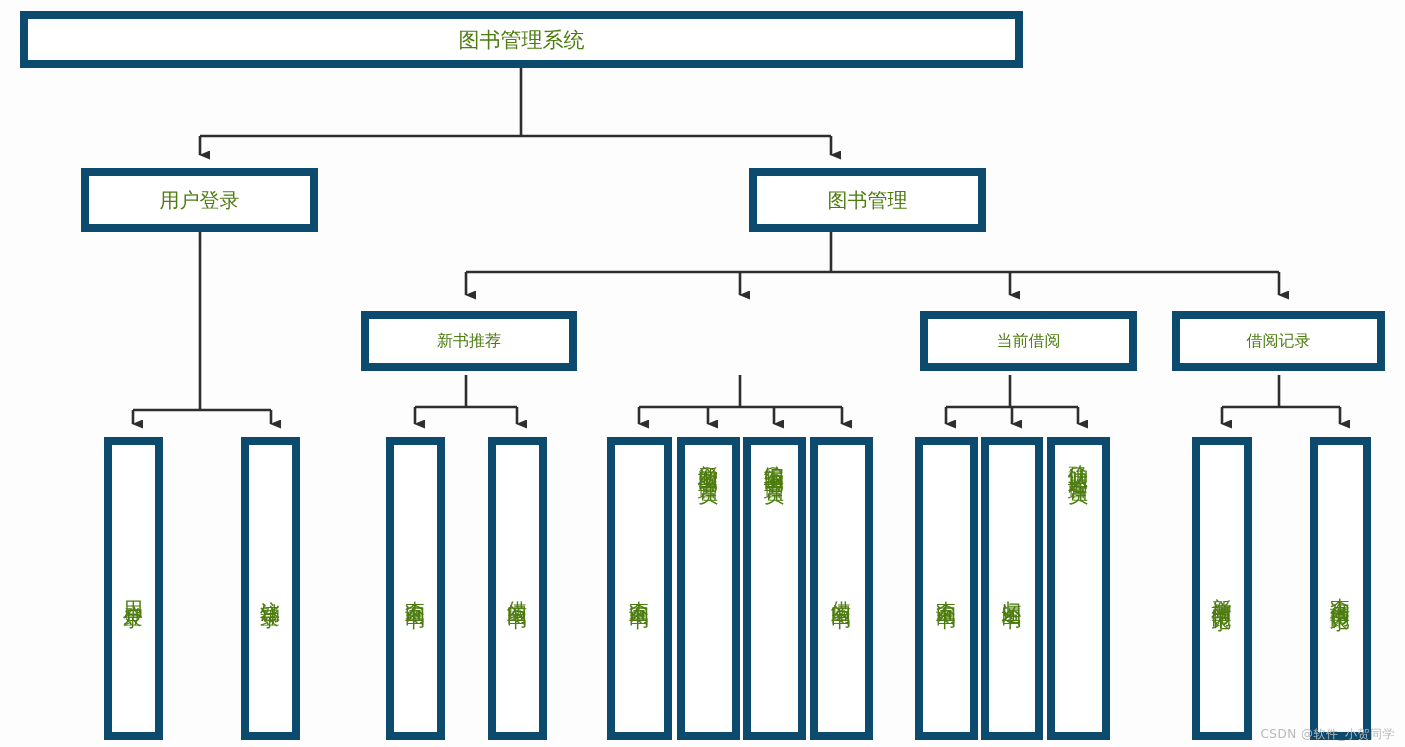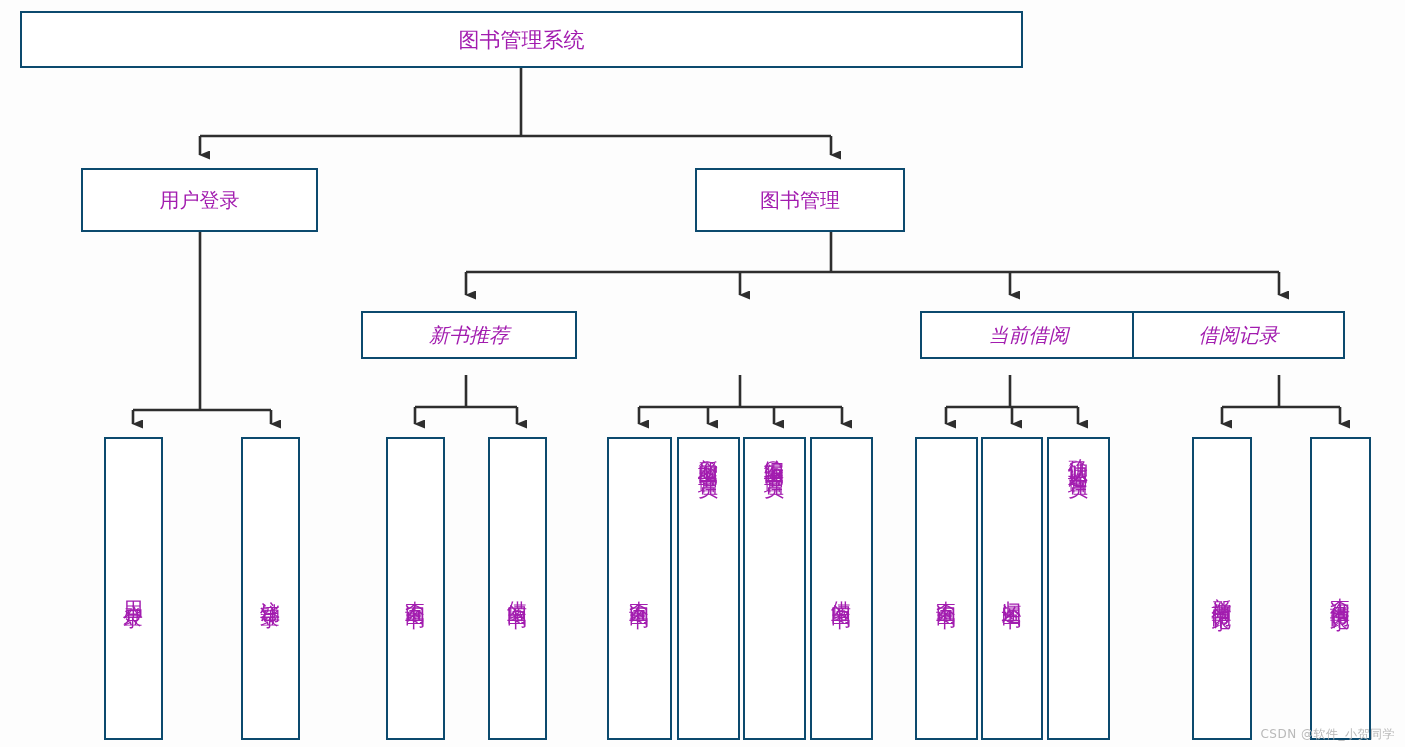--- a/index.html
+++ b/index.html
@@ -21,43 +21,42 @@
     left: 0;
     top: 0;
     width: 1405px;
     height: 747px;
     pointer-events: none;
   }
   .node {
     position: absolute;
     box-sizing: border-box;
     background: #ffffff;
-    border: 2px solid #0c4a6e;
+    border: 8px solid #0c4a6e;
     display: flex;
     align-items: center;
     justify-content: center;
-    color: #a21caf;
+    color: #4d7c0f;
   }
   .node.root {
     left: 20px;
     top: 11px;
     width: 1003px;
     height: 57px;
     font-size: 21px;
   }
   .node.lvl1 {
     top: 168px;
     height: 64px;
     font-size: 20px;
   }
   .node.lvl2 {
     top: 311px;
-    height: 48px;
-    font-size: 20px;
-    font-style: italic;
+    height: 60px;
+    font-size: 16px;
   }
   .node.leaf {
     top: 437px;
     height: 303px;
     font-size: 20px;
     align-items: flex-start;
     padding-top: 4px;
   }
   .vtext {
     writing-mode: vertical-rl;
@@ -143,31 +142,31 @@
     </g>
   </svg>
 
   <div class="node root">
     <span>图书管理系统</span>
   </div>
 
   <div class="node lvl1" style="left:81px; width:237px;">
     <span>用户登录</span>
   </div>
-  <div class="node lvl1" style="left:695px; width:210px;">
+  <div class="node lvl1" style="left:749px; width:237px;">
     <span>图书管理</span>
   </div>
 
   <div class="node lvl2" style="left:361px; width:216px;">
     <span>新书推荐</span>
   </div>
   <div class="node lvl2" style="left:920px; width:217px;justify-content:center;">
     <span>当前借阅</span>
   </div>
-  <div class="node lvl2" style="left:1132px; width:213px;">
+  <div class="node lvl2" style="left:1172px; width:213px;">
     <span>借阅记录</span>
   </div>
 
   <div class="node leaf" style="left:104px; width:59px;">
     <div class="leaf-inner">
         <span class="vtext">用户登录</span>
       </div>
   </div>
   <div class="node leaf" style="left:241px; width:59px;">
     <div class="leaf-inner">

